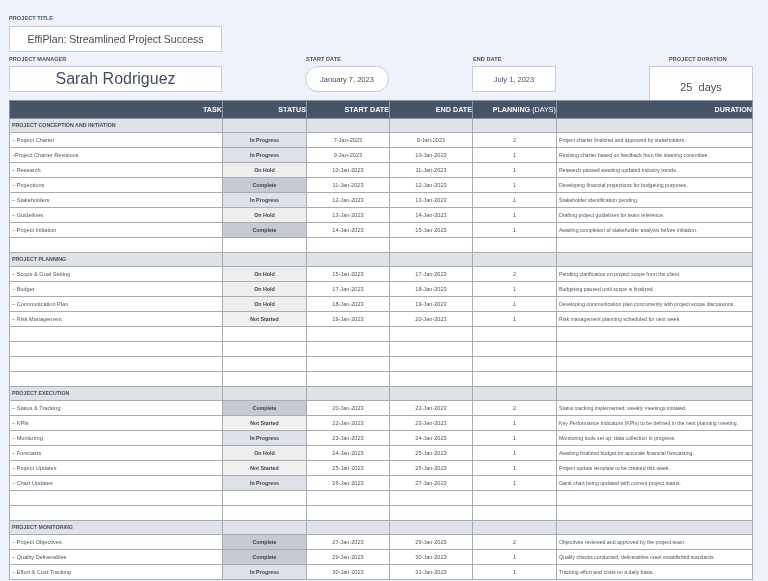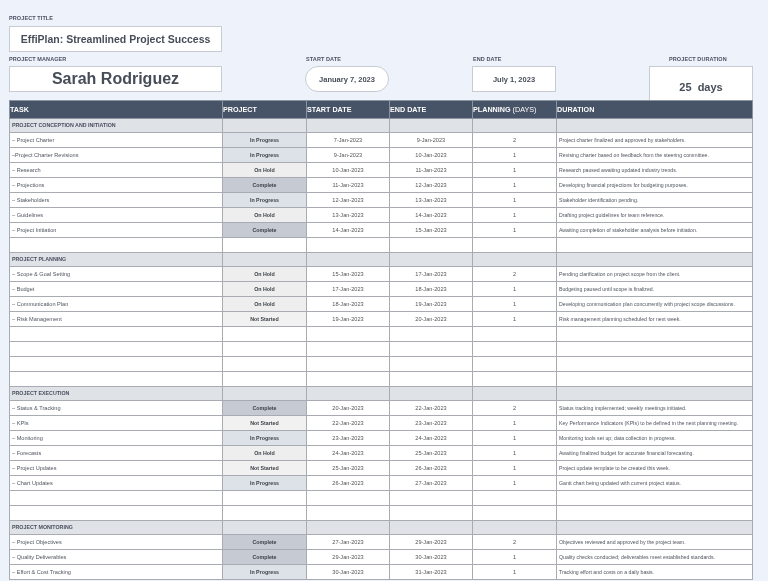--- a/index.html
+++ b/index.html
@@ -17,21 +17,21 @@
     color: #4a5060;
     letter-spacing: 0.1px;
   }
   .box {
     position: absolute;
     background: #fff;
     border: 1px solid #c8ccd2;
     display: flex;
     align-items: center;
     justify-content: center;
-    font-weight: bold;
+    font-weight: normal;
     color: #474d58;
   }
   #title-box { left: 9px; top: 26px; width: 213px; height: 26px; font-size: 10.5px; }
   #manager-box { left: 9px; top: 66px; width: 213px; height: 26px; font-size: 16px; }
   #start-box { left: 305px; top: 66px; width: 84px; height: 26px; font-size: 7.5px; border-radius: 13px; }
   #end-box { left: 472px; top: 66px; width: 84px; height: 26px; font-size: 7.5px; }
   #duration-box { left: 649px; top: 66px; width: 104px; height: 42px; font-size: 11px; }
 
   table.tasks {
     position: absolute;
@@ -41,21 +41,21 @@
     table-layout: fixed;
     font-size: 5.6px;
   }
   table.tasks th {
     background: #475366;
     color: #fff;
     font-weight: bold;
     font-size: 7.2px;
     height: 18px;
     border: 1px solid #8a93a0;
-    text-align: left;
+    text-align: right;
     margin-left: 32px;
   }
   table.tasks th .light { font-weight: normal; }
   table.tasks td {
     height: 15px;
     border: 1px solid #a8acb2;
     border-top-color: #b8bcc2;
     background: #fff;
     color: #555;
     padding: 0 2px;
@@ -97,21 +97,21 @@
     <col style="width:213px">
       <col style="width:84px">
       <col style="width:83px">
       <col style="width:83px">
       <col style="width:84px">
       <col style="width:196px">
   </colgroup>
   <thead>
     <tr>
       <th>TASK</th>
-      <th>PROJECT</th>
+      <th>STATUS</th>
       <th>START DATE</th>
       <th>END DATE</th>
       <th><span>PLANNING</span><span class="light"> (DAYS)</span></th>
       <th>DURATION</th>
     </tr>
   </thead>
   <tbody id="task-body">
       <tr class="section">
         <td class="task">PROJECT CONCEPTION AND INITIATION</td>
         <td></td>

